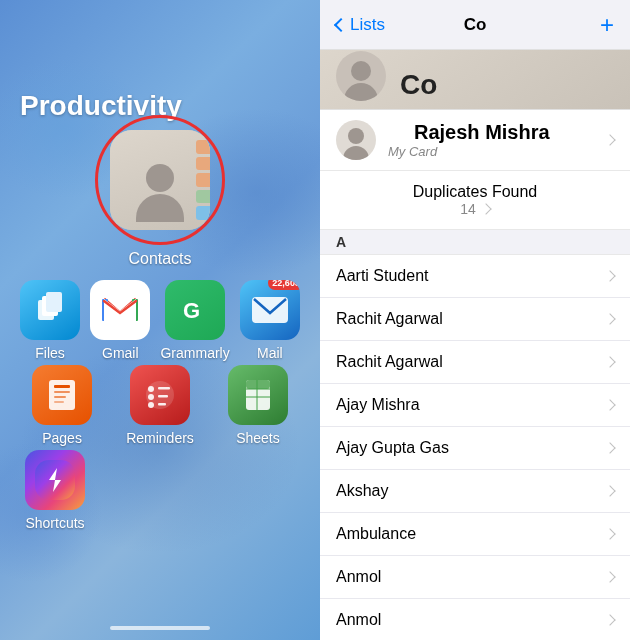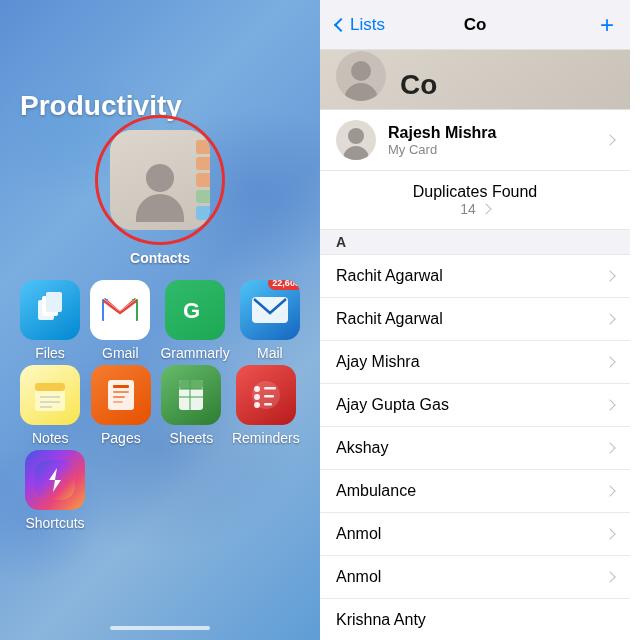--- a/index.html
+++ b/index.html
@@ -120,24 +120,24 @@
       display: flex;
       flex-direction: column;
       gap: 3px;
       justify-content: center;
     }
     .tab-strip {
       height: 14px;
       border-radius: 3px 0 0 3px;
     }
     .contacts-label {
-      font-size: 14px;
+      font-size: 16px;
       color: white;
       text-shadow: 0 1px 2px rgba(0,0,0,0.4);
-      font-weight: 700;
+      font-weight: 400;
     }
 
     
     .icon-files { background: linear-gradient(145deg, #4fc3f7, #0288d1); }
     .icon-gmail { background: white; }
     .icon-grammarly { background: linear-gradient(145deg, #2fbb6b, #1ea855); }
     .icon-mail { background: linear-gradient(145deg, #4fc3f7, #1565c0); }
     .icon-notes { background: linear-gradient(145deg, #fff9c4, #f9e44f); }
     .icon-pages { background: linear-gradient(145deg, #f57c30, #e65100); }
     .icon-reminders { background: linear-gradient(145deg, #ef5350, #b71c1c); }
@@ -282,22 +282,22 @@
       background: white;
     }
     .my-card-section {
       background: white;
       padding: 10px 16px;
       display: flex;
       align-items: center;
       border-bottom: 1px solid #e8e8e8;
     }
     .my-card-info { flex: 1; }
-    .my-card-name { font-size: 16px; font-weight: 600; color: #000; }
-    .my-card-sub { font-size: 13px; color: #888; }
+    .my-card-name { font-size: 20px; font-weight: 600; color: #000; margin-left: 26px; }
+    .my-card-sub { font-size: 13px; color: #888; font-style: italic; }
     .duplicates-row {
       background: white;
       padding: 12px 16px;
       display: flex;
       align-items: center;
       justify-content: space-between;
       border-bottom: 1px solid #e8e8e8;
       flex-direction: column;
     }
     .duplicates-label { font-size: 16px; color: #000; }
@@ -406,72 +406,60 @@
           <path d="M3 3 L19 17 L35 3" stroke="#1565c0" stroke-width="2.5" fill="none"></path>
         </svg>
         <div class="badge">22,603</div>
       </div>
       <span class="app-label">Mail</span>
     </div>
   </div>
 
   <div class="row2">
 
-    <div class="app-item">
-      <div class="app-icon icon-notes">
-        <svg width="40" height="40" viewBox="0 0 40 40">
-          <rect x="5" y="8" width="30" height="28" rx="3" fill="#fff9c4"></rect>
-          <rect x="5" y="8" width="30" height="8" rx="3" fill="#f7c948"></rect>
-          <line x1="10" y1="22" x2="30" y2="22" stroke="#ccc" stroke-width="1.5"></line>
-          <line x1="10" y1="27" x2="30" y2="27" stroke="#ccc" stroke-width="1.5"></line>
-          <line x1="10" y1="32" x2="22" y2="32" stroke="#ccc" stroke-width="1.5"></line>
-        </svg>
-      </div>
-      <span class="app-label">Notes</span>
-    </div>
 
     <div class="app-item">
       <div class="app-icon icon-pages">
         <svg width="40" height="40" viewBox="0 0 40 40">
           <rect x="7" y="5" width="26" height="30" rx="3" fill="white" opacity="0.9"></rect>
           <rect x="12" y="10" width="16" height="3" rx="1" fill="#e65100"></rect>
           <rect x="12" y="16" width="16" height="2" rx="1" fill="#e65100" opacity="0.6"></rect>
           <rect x="12" y="21" width="12" height="2" rx="1" fill="#e65100" opacity="0.6"></rect>
           <rect x="12" y="26" width="10" height="2" rx="1" fill="#e65100" opacity="0.4"></rect>
         </svg>
       </div>
       <span class="app-label">Pages</span>
-    </div>
-
-    <div class="app-item">
-      <div class="app-icon icon-sheets">
-        <svg width="40" height="40" viewBox="0 0 40 40">
-          <rect x="8" y="5" width="24" height="30" rx="3" fill="white" opacity="0.9"></rect>
-          <line x1="8" y1="14" x2="32" y2="14" stroke="#43a047" stroke-width="1"></line>
-          <line x1="8" y1="22" x2="32" y2="22" stroke="#43a047" stroke-width="1"></line>
-          <line x1="19" y1="5" x2="19" y2="35" stroke="#43a047" stroke-width="1"></line>
-          <rect x="8" y="5" width="24" height="9" rx="3" fill="#43a047" opacity="0.8"></rect>
-        </svg>
-      </div>
-      <span class="app-label">Sheets</span>
     </div>
 
     <div class="app-item">
       <div class="app-icon icon-reminders">
         <svg width="40" height="40" viewBox="0 0 40 40">
           <circle cx="20" cy="20" r="14" fill="white" opacity="0.15"></circle>
           <circle cx="11" cy="14" r="3" fill="white" opacity="0.9"></circle>
           <circle cx="11" cy="22" r="3" fill="white" opacity="0.9"></circle>
           <circle cx="11" cy="30" r="3" fill="white" opacity="0.9"></circle>
           <rect x="18" y="12" width="12" height="2.5" rx="1" fill="white" opacity="0.9"></rect>
           <rect x="18" y="20" width="10" height="2.5" rx="1" fill="white" opacity="0.9"></rect>
           <rect x="18" y="28" width="8" height="2.5" rx="1" fill="white" opacity="0.9"></rect>
         </svg>
       </div>
       <span class="app-label">Reminders</span>
+    </div>
+
+    <div class="app-item">
+      <div class="app-icon icon-sheets">
+        <svg width="40" height="40" viewBox="0 0 40 40">
+          <rect x="8" y="5" width="24" height="30" rx="3" fill="white" opacity="0.9"></rect>
+          <line x1="8" y1="14" x2="32" y2="14" stroke="#43a047" stroke-width="1"></line>
+          <line x1="8" y1="22" x2="32" y2="22" stroke="#43a047" stroke-width="1"></line>
+          <line x1="19" y1="5" x2="19" y2="35" stroke="#43a047" stroke-width="1"></line>
+          <rect x="8" y="5" width="24" height="9" rx="3" fill="#43a047" opacity="0.8"></rect>
+        </svg>
+      </div>
+      <span class="app-label">Sheets</span>
     </div>
   </div>
 
   <div class="row3">
     <div class="app-item">
       <div class="app-icon icon-shortcuts">
         <svg width="40" height="40" viewBox="0 0 40 40">
           <rect width="40" height="40" rx="14" fill="url(#sg)"></rect>
           <defs>
             <linearGradient id="sg" x1="0" y1="0" x2="1" y2="1">
@@ -532,20 +520,24 @@
     <div class="duplicates-right">
       <span>14</span>
       <div class="contact-row-chevron"></div>
     </div>
   </div>
 
   <div class="section-header-letter">A</div>
 
   <div class="contacts-list">
     <div class="contact-row">
+      <span>Aarti Student</span>
+      <div class="contact-row-chevron"></div>
+    </div>
+    <div class="contact-row">
       <span>Rachit Agarwal</span>
       <div class="contact-row-chevron"></div>
     </div>
     <div class="contact-row">
       <span>Rachit Agarwal</span>
       <div class="contact-row-chevron"></div>
     </div>
     <div class="contact-row">
       <span>Ajay Mishra</span>
       <div class="contact-row-chevron"></div>

